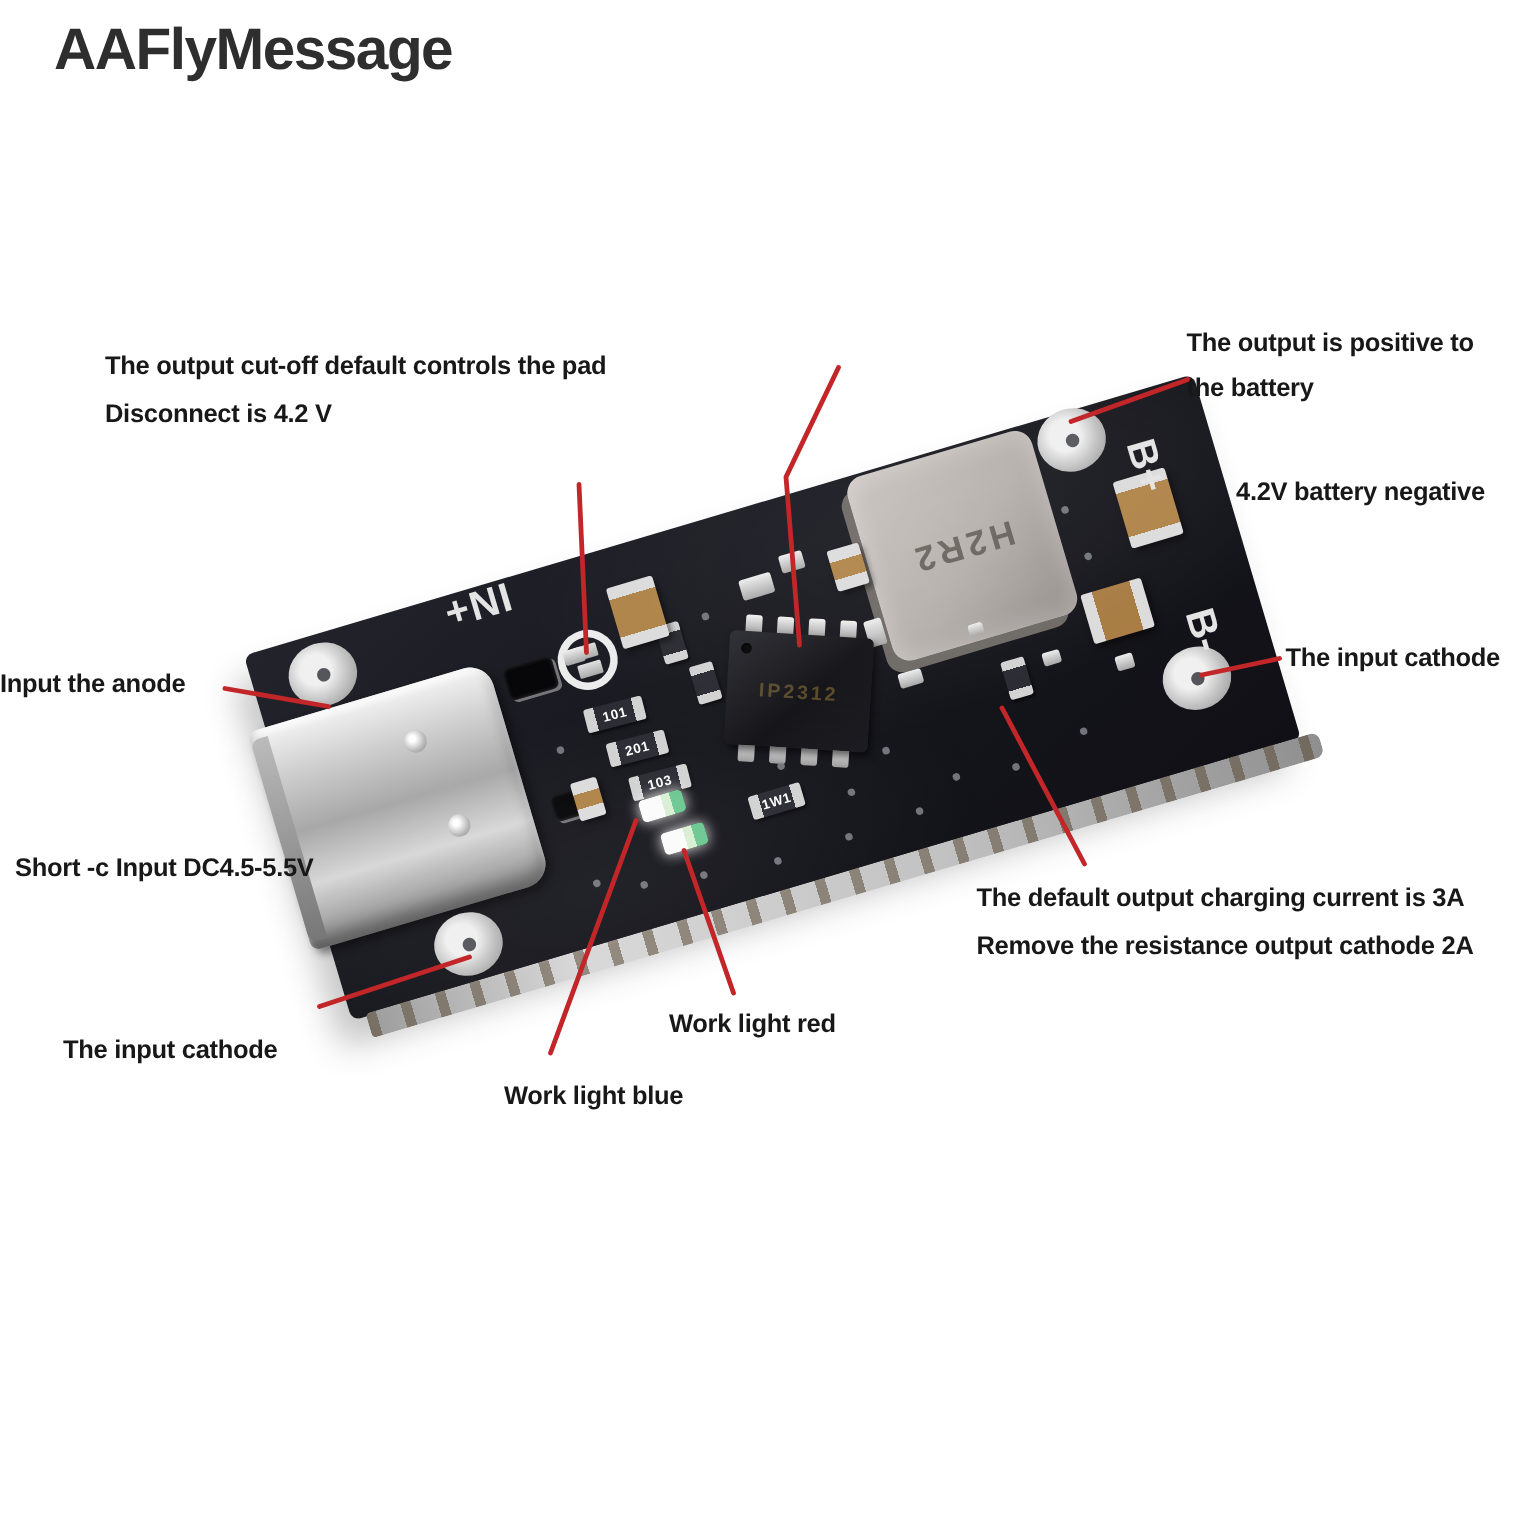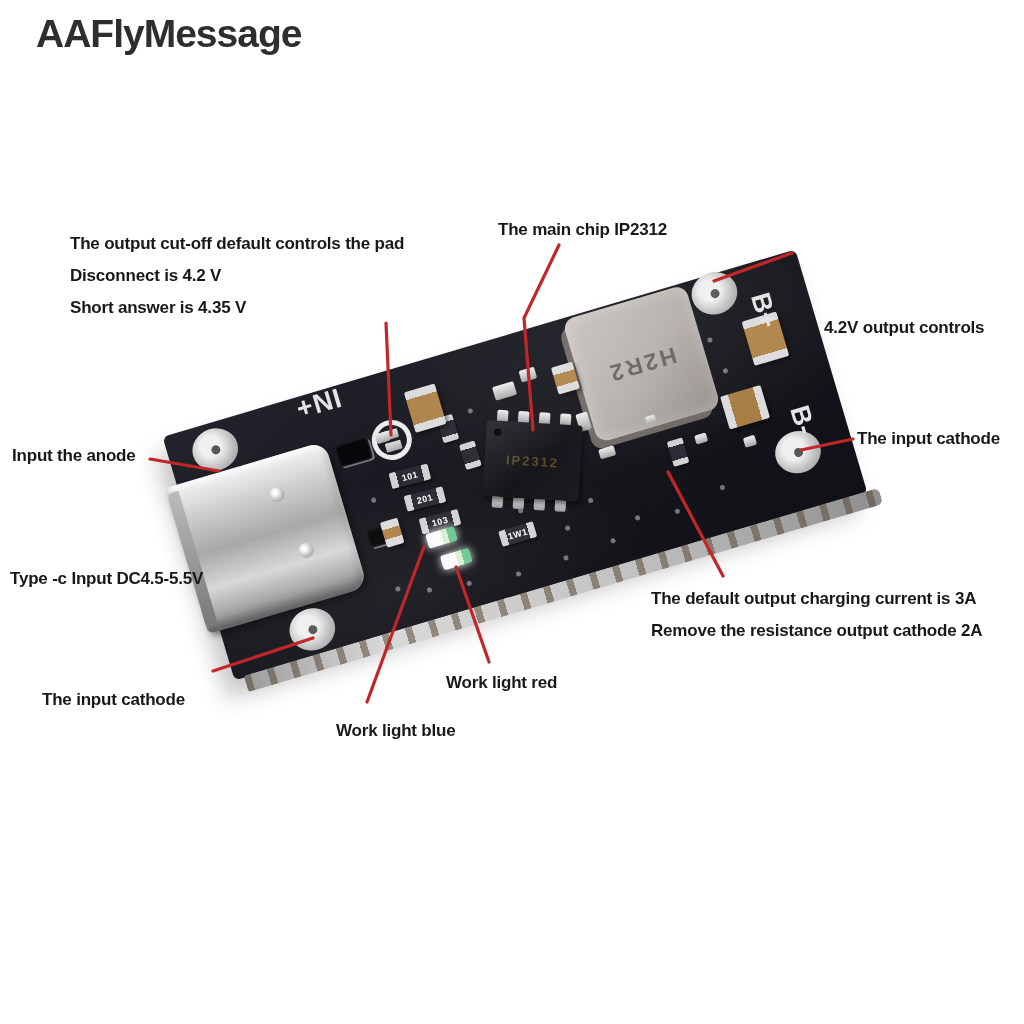--- a/index.html
+++ b/index.html
@@ -201,35 +201,37 @@
     <path d="M150,459 L219,471"></path>
     <path d="M213,671 L313,638"></path>
     <path d="M424,547 L367,702"></path>
     <path d="M456,567 L489,662"></path>
     <path d="M668,472 L723,576"></path>
   </svg>
 
   <div class="ann" style="left:70px;top:228px;">
     <div>The output cut-off default controls the pad</div>
     <div>Disconnect is 4.2 V</div>
-    <div>Short answer is 4.35 V</div>
-  </div>
-
-  <div class="ann" style="left:498px;top:214px;">The main chip IP2312</div>
-
+  </div>
+
+
+  <div class="ann lh30" style="left:791px;top:214px;">
+    <div>The output is positive to</div>
+    <div>the battery</div>
+  </div>
 
   <div class="ann lh30" style="left:824px;top:313px;">
-    <div>4.2V output controls</div>
+    <div>4.2V battery negative</div>
   </div>
 
   <div class="ann" style="left:857px;top:423px;">The input cathode</div>
 
-  <div class="ann" style="left:12px;top:440px;">Input the anode</div>
-
-  <div class="ann" style="left:10px;top:563px;">Type -c Input DC4.5-5.5V</div>
+  <div class="ann" style="left:0;top:440px;">Input the anode</div>
+
+  <div class="ann" style="left:10px;top:563px;">Short -c Input DC4.5-5.5V</div>
 
   <div class="ann" style="left:42px;top:684px;">The input cathode</div>
 
   <div class="ann" style="left:446px;top:667px;">Work light red</div>
 
   <div class="ann" style="left:336px;top:715px;">Work light blue</div>
 
   <div class="ann" style="left:651px;top:583px;">
     <div>The default output charging current is 3A</div>
     <div>Remove the resistance output cathode 2A</div>

